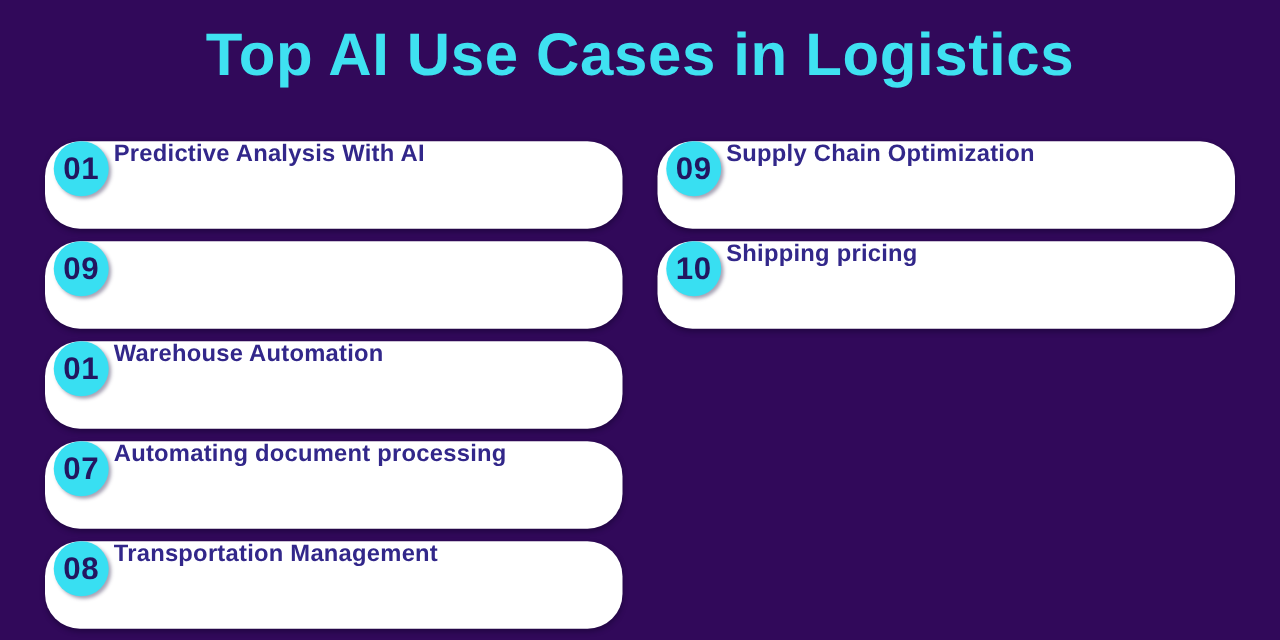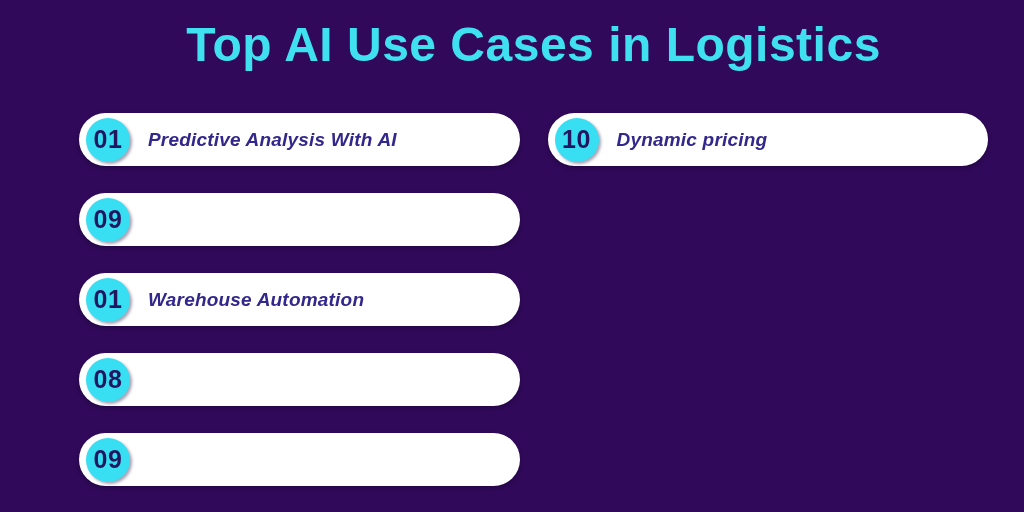--- a/index.html
+++ b/index.html
@@ -16,21 +16,20 @@
     width: 1024px;
     height: 512px;
     background: var(--background);
     font-family: "Liberation Sans", sans-serif;
     overflow: hidden;
   }
   .canvas {
     position: relative;
     width: 1024px;
     height: 512px;
-    padding-left: 43px;
   }
   .page-title {
     margin: 0;
     padding-top: 19px;
     text-align: center;
     font-size: 48px;
     line-height: 52px;
     font-weight: 800;
     letter-spacing: 0.5px;
     color: var(--title);
@@ -42,48 +41,46 @@
     grid-template-columns: 1fr 1fr;
     grid-template-rows: repeat(5, 53px);
     grid-auto-flow: column;
     column-gap: 28px;
     row-gap: 27px;
   }
   .pill {
     background: var(--pill-bg);
     border-radius: 28px;
     display: flex;
-    align-items: center;
-    height: 53px;
+    height: 70px;
     box-shadow: 0 2px 4px rgba(10, 0, 30, 0.35);
   }
   .badge {
     flex: 0 0 44px;
     width: 44px;
     height: 44px;
     margin-left: 7px;
     border-radius: 50%;
     background: var(--badge-bg);
     display: flex;
     align-items: center;
     justify-content: center;
     font-size: 25px;
     font-weight: 800;
     color: var(--badge-text);
     box-shadow: 2px 2px 3px rgba(60, 50, 90, 0.45);
     letter-spacing: 0.5px;
   }
   .label {
-    margin-left: 18px;
+    margin-left: 4px;
     font-size: 19px;
     font-weight: 700;
     letter-spacing: 0.2px;
     color: var(--label-text);
     white-space: nowrap;
-    font-style: italic;
   }
 </style>
 </head>
 <body>
 
 <div class="canvas">
 
   <h1 class="page-title">Top AI Use Cases in Logistics</h1>
 
   <div class="grid">
@@ -101,29 +98,37 @@
     </div>
     <div class="pill">
       <span class="badge">
           <span>01</span>
         </span>
       <span class="label">Warehouse Automation</span>
     </div>
 
     <div class="pill">
       <span class="badge">
+          <span>07</span>
+        </span>
+      <span class="label">Automating document processing</span>
+    </div>
+    <div class="pill">
+      <span class="badge">
           <span>08</span>
         </span>
+      <span class="label">Transportation Management</span>
     </div>
     <div class="pill">
       <span class="badge">
           <span>09</span>
         </span>
+      <span class="label">Supply Chain Optimization</span>
     </div>
     <div class="pill">
       <span class="badge">
           <span>10</span>
         </span>
-      <span class="label">Dynamic pricing</span>
+      <span class="label">Shipping pricing</span>
     </div>
 
   </div>
 </div>
 
 </body></html>

